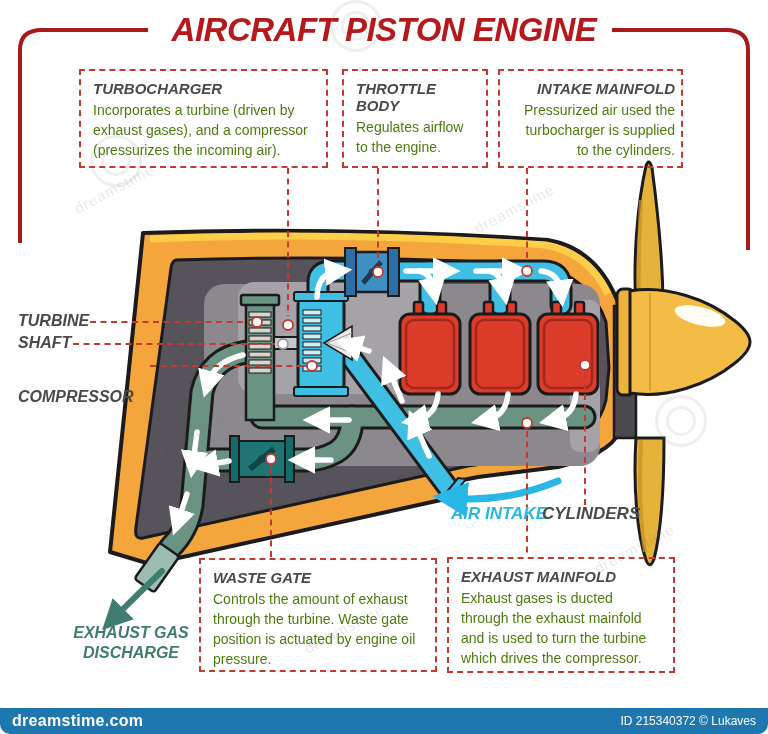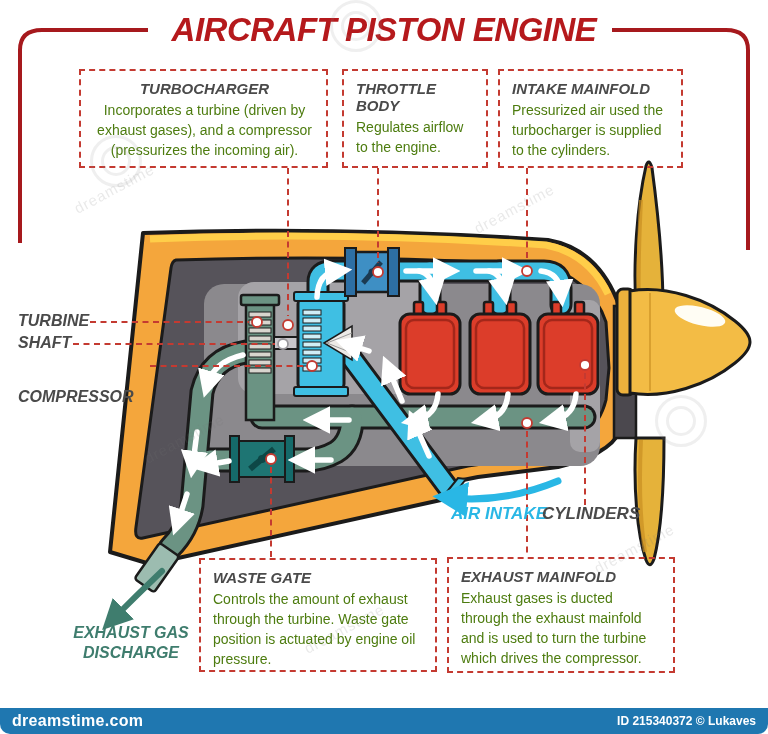--- a/index.html
+++ b/index.html
@@ -5,37 +5,37 @@
   html,body{margin:0;padding:0;background:#fff;}
   .stage{position:relative;width:768px;height:734px;background:#fff;overflow:hidden;
          font-family:"Liberation Sans",sans-serif;border-radius:10px;}
   .stage svg{position:absolute;left:0;top:0;}
   .main-title{position:absolute;top:11px;left:0;right:0;text-align:center;
               font-size:33px;font-weight:bold;font-style:italic;color:#B5191C;letter-spacing:-0.5px;}
   .callout{position:absolute;border:2px dashed #C43A31;padding:7px 10px 6px 12px;box-sizing:border-box;
            background:rgba(255,255,255,0.0);}
   .callout h3{margin:2px 0 4px;font-size:15px;font-style:italic;font-weight:bold;color:#4A4A4A;}
   .callout p{margin:0;font-size:14px;color:#4d7c0f;line-height:1.42;}
-  #box-turbocharger{left:79px;top:69px;width:249px;height:99px;text-align:center;}
+  #box-turbocharger{left:79px;top:69px;width:249px;height:99px;}
   #box-throttle{left:342px;top:69px;width:146px;height:99px;}
-  #box-intake{left:498px;top:69px;width:185px;height:99px;padding-right:6px;}
+  #box-intake{left:498px;top:69px;width:185px;height:99px;padding-right:6px;text-align:right;}
   #box-wastegate{left:199px;top:558px;width:238px;height:114px;}
   #box-exhaustman{left:447px;top:557px;width:228px;height:116px;}
   .side-label{position:absolute;font-style:italic;font-weight:bold;color:#4A4A4A;font-size:16px;white-space:nowrap;}
   #lbl-turbine{left:18px;top:312px;}
   #lbl-shaft{left:18px;top:334px;}
   #lbl-compressor{left:18px;top:356px;margin-top:32px;}
   #lbl-airintake{left:451px;top:504px;color:#29B7E5;font-size:17px;}
   #lbl-cylinders{left:542px;top:504px;font-size:17px;}
   #lbl-exhaust{left:55px;top:623px;width:152px;text-align:center;color:#3F7D6E;font-size:16px;
                line-height:1.28;white-space:normal;}
   .footer{position:absolute;left:0;right:0;bottom:0;height:26px;background:#1F77B0;color:#fff;
           display:flex;align-items:center;justify-content:space-between;padding:0 12px;box-sizing:border-box;}
   .footer .site{font-size:16px;font-weight:bold;letter-spacing:0.3px;}
-  .footer .credit{font-size:12px;font-weight:bold;padding-left:12px;}
+  .footer .credit{font-size:12px;font-weight:normal;padding-left:12px;}
   .wm{position:absolute;color:rgba(120,120,120,0.16);font-size:15px;transform:rotate(-28deg);
       letter-spacing:1px;pointer-events:none;}
   .wm-ring{position:absolute;width:46px;height:46px;border:3px solid rgba(140,140,140,0.14);
            border-radius:50%;pointer-events:none;}
   .wm-ring::after{content:"";position:absolute;inset:8px;border:3px solid rgba(140,140,140,0.14);border-radius:50%;}
 </style>
 </head>
 <body>
 
 <div class="stage">

